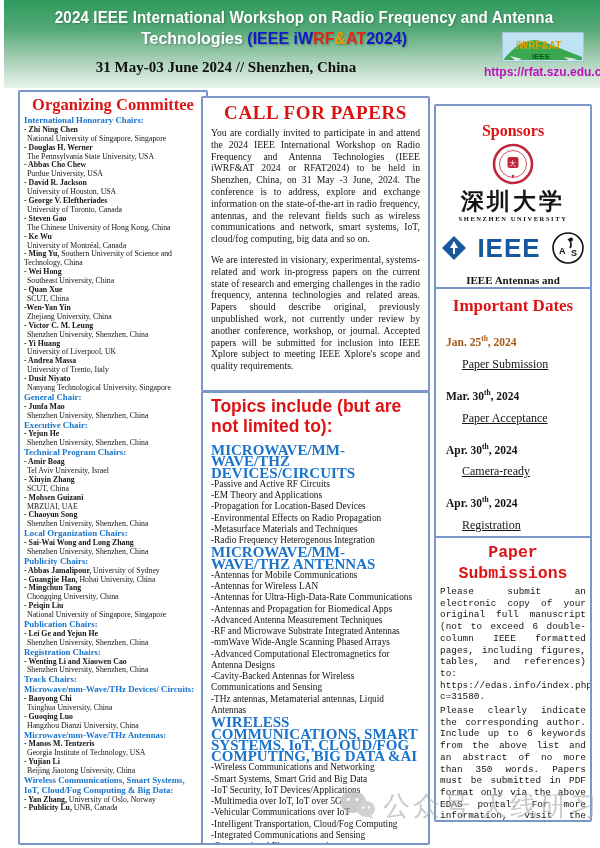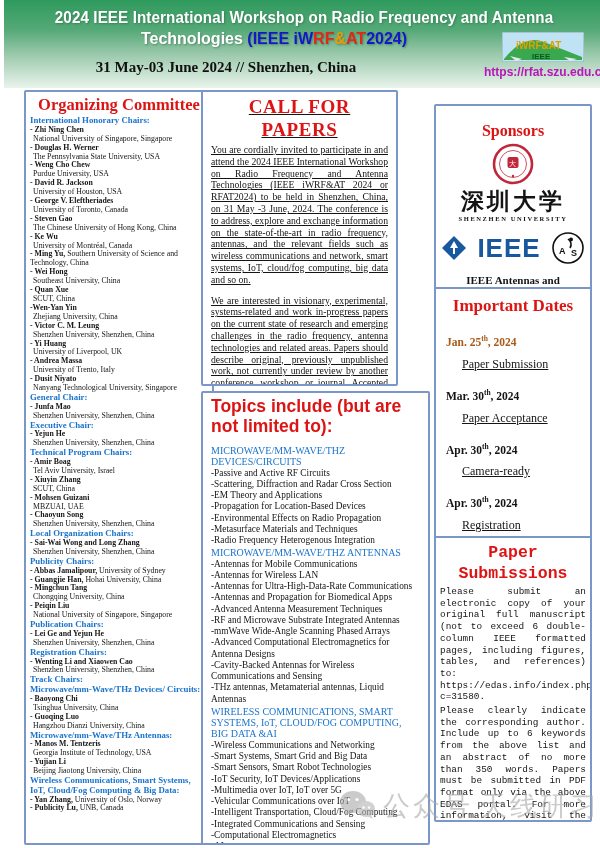--- a/index.html
+++ b/index.html
@@ -16,42 +16,42 @@
            text-shadow:1px 1px 2px rgba(40,80,60,.45);margin-left:36px;}
   .h-line3{position:absolute;top:59px;left:0;width:74%;text-align:center;color:#101010;
            font-weight:bold;font-size:15px;}
   .h-logo{position:absolute;right:20px;top:32px;width:82px;height:30px;}
   .h-url{position:absolute;right:4px;top:65px;width:116px;text-align:center;
          color:var(--url_magenta);font-family:"Liberation Sans",sans-serif;
          font-weight:bold;font-size:12px;cursor:pointer;}
   
   .box{position:absolute;background:#fff;border:2px solid var(--border_blue);
        border-radius:2px;box-sizing:border-box;overflow:hidden;}
-  .left-box{left:24px;top:90px;width:190px;height:755px;padding:3px 4px;}
-  .cfp-box{left:201px;top:90px;width:197px;height:296px;padding:3px 8px;text-decoration:underline;}
+  .left-box{left:18px;top:90px;width:190px;height:755px;padding:3px 4px;}
+  .cfp-box{left:201px;top:96px;width:229px;height:296px;padding:3px 8px;}
   .topics-box{left:201px;top:391px;width:229px;height:454px;padding:4px 8px;}
   .sponsors-box{left:434px;top:104px;width:158px;height:192px;padding:15px 4px;text-align:center;}
   .dates-box{left:434px;top:287px;width:158px;height:285px;padding:6px 10px;}
   .subs-box{left:434px;top:536px;width:158px;height:286px;padding:4px 4px;font-family:Liberation Mono, monospace;}
   
   .committee-title{color:var(--accent_red);font-weight:bold;font-size:16.5px;
                    text-align:center;line-height:20px;margin-bottom:1px;}
   .c-head{color:var(--heading_blue);font-weight:bold;font-size:8.8px;line-height:9.8px;}
   .c-name{font-weight:bold;font-size:7.8px;line-height:8.9px;}
   .c-affil{font-size:7.8px;line-height:8.9px;padding-left:3px;}
   .c-inline{font-size:7.8px;line-height:8.9px;}
   .c-inline .b{font-weight:bold;}
   
   .cfp-title{color:var(--accent_red);font-weight:bold;font-size:19px;line-height:23px;
              text-align:center;letter-spacing:.6px;}
   .cfp-p{font-size:9.7px;line-height:11.8px;text-align:justify;margin:3px 0 9px 0;}
   
   .topics-title{color:var(--accent_red);font-weight:bold;font-size:17.5px;line-height:19.5px;
                 font-family:"Liberation Sans",sans-serif;margin-bottom:9px;}
-  .t-head{color:var(--heading_blue);font-weight:normal;font-size:10px;line-height:11.3px;margin-top:1px;}
+  .t-head{color:var(--heading_blue);font-weight:bold;font-size:15px;line-height:11.3px;margin-top:1px;}
   .t-item{font-size:9.3px;line-height:11.25px;}
   
   .sp-title{color:var(--accent_red);font-weight:bold;font-size:16px;line-height:20px;}
   .szu-seal{margin-top:2px;}
   .szu-cn{font-size:23px;font-weight:bold;line-height:25px;letter-spacing:3px;}
   .szu-en{font-size:6.5px;font-weight:bold;letter-spacing:1.6px;line-height:9px;}
   .logo-row{display:flex;align-items:center;justify-content:center;gap:10px;margin-top:8px;}
   .ieee-word{color:#18589e;font-family:"Liberation Sans",sans-serif;font-weight:bold;
              font-size:26px;letter-spacing:1px;}
   .society{font-size:11px;font-weight:bold;text-align:center;margin-top:9px;}
@@ -96,21 +96,21 @@
   </div>
 
   <div class="box left-box">
     <div class="committee-title">Organizing Committee</div>
     <div id="committee-sections">
         <div class="c-head">International Honorary Chairs:</div>
         <div class="c-name">- Zhi Ning Chen</div>
         <div class="c-affil">National University of Singapore, Singapore</div>
         <div class="c-name">- Douglas H. Werner</div>
         <div class="c-affil">The Pennsylvania State University, USA</div>
-        <div class="c-name">- Weng Cho Chew</div>
+        <div class="c-name">- Abbas Cho Chew</div>
         <div class="c-affil">Purdue University, USA</div>
         <div class="c-name">- David R. Jackson</div>
         <div class="c-affil">University of Houston, USA</div>
         <div class="c-name">- George V. Eleftheriades</div>
         <div class="c-affil">University of Toronto, Canada</div>
         <div class="c-name">- Steven Gao</div>
         <div class="c-affil">The Chinese University of Hong Kong, China</div>
         <div class="c-name">- Ke Wu</div>
         <div class="c-affil">University of Montréal, Canada</div>
         <div class="c-inline"><span class="b">- Ming Yu, </span><span>Southern University of Science and Technology, China</span></div>
@@ -180,41 +180,39 @@
     <div class="cfp-title">CALL FOR PAPERS</div>
     <p class="cfp-p">You are cordially invited to participate in and attend the 2024 IEEE International Workshop on Radio Frequency and Antenna Technologies (IEEE iWRF&amp;AT 2024 or RFAT2024) to be held in Shenzhen, China, on 31 May -3 June, 2024. The conference is to address, explore and exchange information on the state-of-the-art in radio frequency, antennas, and the relevant fields such as wireless communications and network, smart systems, IoT, cloud/fog computing, big data and so on.</p>
     <p class="cfp-p">We are interested in visionary, experimental, systems-related and work in-progress papers on the current state of research and emerging challenges in the radio frequency, antenna technologies and related areas. Papers should describe original, previously unpublished work, not currently under review by another conference, workshop, or journal. Accepted papers will be submitted for inclusion into IEEE Xplore subject to meeting IEEE Xplore's scope and quality requirements.</p>
   </div>
 
   <div class="box topics-box">
     <div class="topics-title">Topics include (but are not limited to):</div>
     <div id="topics-groups">
         <div class="t-head">MICROWAVE/MM-WAVE/THZ DEVICES/CIRCUITS</div>
         <div class="t-item">-Passive and Active RF Circuits</div>
-        <div class="t-item">-Scattering, Diffraction and Radar Cross Section</div>
         <div class="t-item">-EM Theory and Applications</div>
         <div class="t-item">-Propagation for Location-Based Devices</div>
         <div class="t-item">-Environmental Effects on Radio Propagation</div>
         <div class="t-item">-Metasurface Materials and Techniques</div>
         <div class="t-item">-Radio Frequency Heterogenous Integration</div>
         <div class="t-head">MICROWAVE/MM-WAVE/THZ ANTENNAS</div>
         <div class="t-item">-Antennas for Mobile Communications</div>
         <div class="t-item">-Antennas for Wireless LAN</div>
         <div class="t-item">-Antennas for Ultra-High-Data-Rate Communications</div>
         <div class="t-item">-Antennas and Propagation for Biomedical Apps</div>
         <div class="t-item">-Advanced Antenna Measurement Techniques</div>
         <div class="t-item">-RF and Microwave Substrate Integrated Antennas</div>
         <div class="t-item">-mmWave Wide-Angle Scanning Phased Arrays</div>
         <div class="t-item">-Advanced Computational Electromagnetics for Antenna Designs</div>
         <div class="t-item">-Cavity-Backed Antennas for Wireless Communications and Sensing</div>
         <div class="t-item">-THz antennas, Metamaterial antennas, Liquid Antennas</div>
         <div class="t-head">WIRELESS COMMUNICATIONS, SMART SYSTEMS, IoT, CLOUD/FOG COMPUTING, BIG DATA &amp;AI</div>
         <div class="t-item">-Wireless Communications and Networking</div>
         <div class="t-item">-Smart Systems, Smart Grid and Big Data</div>
-        <div class="t-item">-Smart Sensors,  Smart Robot Technologies</div>
         <div class="t-item">-IoT Security, IoT Devices/Applications</div>
         <div class="t-item">-Multimedia over IoT, IoT over 5G</div>
         <div class="t-item">-Vehicular Communications over IoT</div>
         <div class="t-item">-Intelligent Transportation, Cloud/Fog Computing</div>
         <div class="t-item">-Integrated Communications and Sensing</div>
         <div class="t-item">-Computational Electromagnetics</div>
         <div class="t-item">-AI</div>
       </div>
   </div>
 

